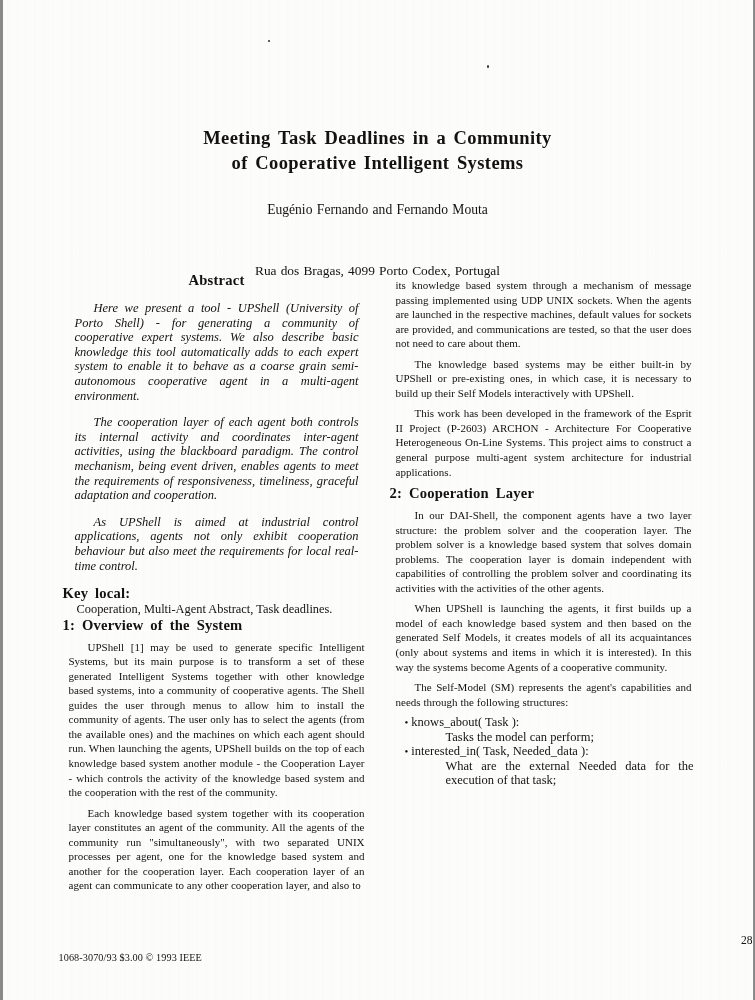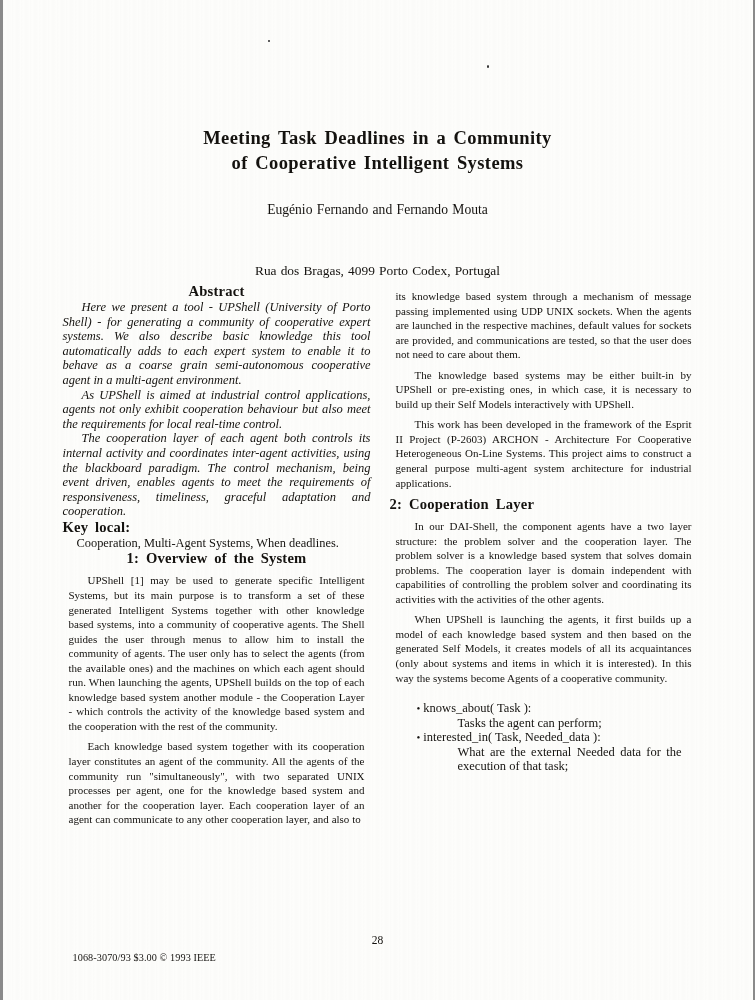--- a/index.html
+++ b/index.html
@@ -72,21 +72,21 @@
   
   .columns {
     position: absolute;
     left: 60px;
     top: 272px;
     width: 635px;
     height: 620px;
   }
   .col {
     position: absolute;
-    top: 11px;
+    top: 0;
     width: 308px;
   }
   .col-left  { left: 0; }
   .col-right { left: 327px; }
 
   h2.section-head {
     font-size: 14.6px;
     font-weight: bold;
     margin: 0;
     word-spacing: 3px;
@@ -96,55 +96,54 @@
     text-align: center;
     margin-bottom: 14px;
   }
   .head-keywords {
     margin-top: 22px;
     margin-bottom: 3px;
   }
   .head-section {
     margin-top: 27px;
     margin-bottom: 13px;
-    text-align: center;
   }
   .head-section-right {
     margin-top: 23px;
     margin-bottom: 13px;
   }
 
   p.body-text {
     font-size: 11px;
     line-height: 14.55px;
     text-align: justify;
     margin: 6px;
     text-indent: 19px;
     word-spacing: .1px;
   }
   p.abstract-text {
     font-size: 12.5px;
     line-height: 14.6px;
     font-style: italic;
     text-align: justify;
-    margin: 0;
+    margin: 12px;
     text-indent: 19px;
   }
   p.keywords-text {
     font-size: 12.4px;
     line-height: 14.5px;
     margin: 0;
     text-indent: 14px;
   }
   p.no-indent { text-indent: 0; }
 
   
   .sm-list {
     list-style: none;
-    margin: 16px;
+    margin: 4px;
     padding: 0;
     font-size: 12.5px;
     line-height: 14.55px;
   }
   .sm-list li { margin: 0; }
   .sm-term {
     padding-left: 20px;
     text-indent: -9px;
   }
   .sm-term .bullet {
@@ -155,26 +154,26 @@
     padding-left: 52px;
     text-align: justify;
   }
 
   
   .page-number {
     position: absolute;
     left: 0;
     right: 0;
     top: 934px;
-    text-align: center;
+    text-align: right;
     font-size: 11.5px;
   }
   .copyright {
     position: absolute;
-    left: 70px;
+    left: 56px;
     top: 952px;
     font-size: 10.2px;
     letter-spacing: .1px;
   }
 </style>
 </head>
 <body>
 
 <div class="page">
 
@@ -194,48 +193,49 @@
     </div>
   </div>
 
   <div class="columns">
 
     <div class="col col-left">
 
       <h2 class="section-head head-abstract">Abstract</h2>
 
       <p class="abstract-text">Here we present a tool - UPShell (University of Porto Shell) - for generating a community of cooperative expert systems. We also describe basic knowledge this tool automatically adds to each expert system to enable it to behave as a coarse grain semi-autonomous cooperative agent in a multi-agent environment.</p>
+      <p class="abstract-text">The cooperation layer of each agent both controls its internal activity and coordinates inter-agent activities, using the blackboard paradigm. The control mechanism, being event driven, enables agents to meet the requirements of responsiveness, timeliness, graceful adaptation and cooperation.</p>
       <p class="abstract-text">As UPShell is aimed at industrial control applications, agents not only exhibit cooperation behaviour but also meet the requirements for local real-time control.</p>
-      <p class="abstract-text">The cooperation layer of each agent both controls its internal activity and coordinates inter-agent activities, using the blackboard paradigm. The control mechanism, being event driven, enables agents to meet the requirements of responsiveness, timeliness, graceful adaptation and cooperation.</p>
 
       <h2 class="section-head head-keywords">Key local:</h2>
-      <p class="keywords-text">Cooperation, Multi-Agent Systems, When deadlines.</p>
+      <p class="keywords-text">Cooperation, Multi-Agent Abstract, Task deadlines.</p>
 
       <h2 class="section-head head-section">1: Overview of the System</h2>
       <p class="body-text">UPShell [1] may be used to generate specific Intelligent Systems, but its main purpose is to transform a set of these generated Intelligent Systems together with other knowledge based systems, into a community of cooperative agents. The Shell guides the user through menus to allow him to install the community of agents. The user only has to select the agents (from the available ones) and the machines on which each agent should run. When launching the agents, UPShell builds on the top of each knowledge based system another module - the Cooperation Layer - which controls the activity of the knowledge based system and the cooperation with the rest of the community.</p>
       <p class="body-text">Each knowledge based system together with its cooperation layer constitutes an agent of the community. All the agents of the community run "simultaneously", with two separated UNIX processes per agent, one for the knowledge based system and another for the cooperation layer. Each cooperation layer of an agent can communicate to any other cooperation layer, and also to</p>
     </div>
 
     <div class="col col-right">
 
       <p class="body-text no-indent">its knowledge based system through a mechanism of message passing implemented using UDP UNIX sockets. When the agents are launched in the respective machines, default values for sockets are provided, and communications are tested, so that the user does not need to care about them.</p>
       <p class="body-text">The knowledge based systems may be either built-in by UPShell or pre-existing ones, in which case, it is necessary to build up their Self Models interactively with UPShell.</p>
       <p class="body-text">This work has been developed in the framework of the Esprit II Project (P-2603) ARCHON - Architecture For Cooperative Heterogeneous On-Line Systems. This project aims to construct a general purpose multi-agent system architecture for industrial applications.</p>
 
       <h2 class="section-head head-section-right">2: Cooperation Layer</h2>
 
       <p class="body-text">In our DAI-Shell, the component agents have a two layer structure: the problem solver and the cooperation layer. The problem solver is a knowledge based system that solves domain problems. The cooperation layer is domain independent with capabilities of controlling the problem solver and coordinating its activities with the activities of the other agents.</p>
       <p class="body-text">When UPShell is launching the agents, it first builds up a model of each knowledge based system and then based on the generated Self Models, it creates models of all its acquaintances (only about systems and items in which it is interested). In this way the systems become Agents of a cooperative community.</p>
+      <p class="body-text">The Self-Model (SM) represents the agent's capabilities and needs through the following structures:</p>
 
       <ul class="sm-list">
         <li>
           <div class="sm-term">
             <span class="bullet">•</span><span>knows_about( Task ):</span>
           </div>
-          <div class="sm-desc">Tasks the agent can perform;</div>
+          <div class="sm-desc">Tasks the model can perform;</div>
         </li>
         <li>
           <div class="sm-term">
             <span class="bullet">•</span><span>interested_in( Task, Needed_data ):</span>
           </div>
           <div class="sm-desc">What are the external Needed data for the execution of that task;</div>
         </li>
       </ul>
     </div>
   </div>

